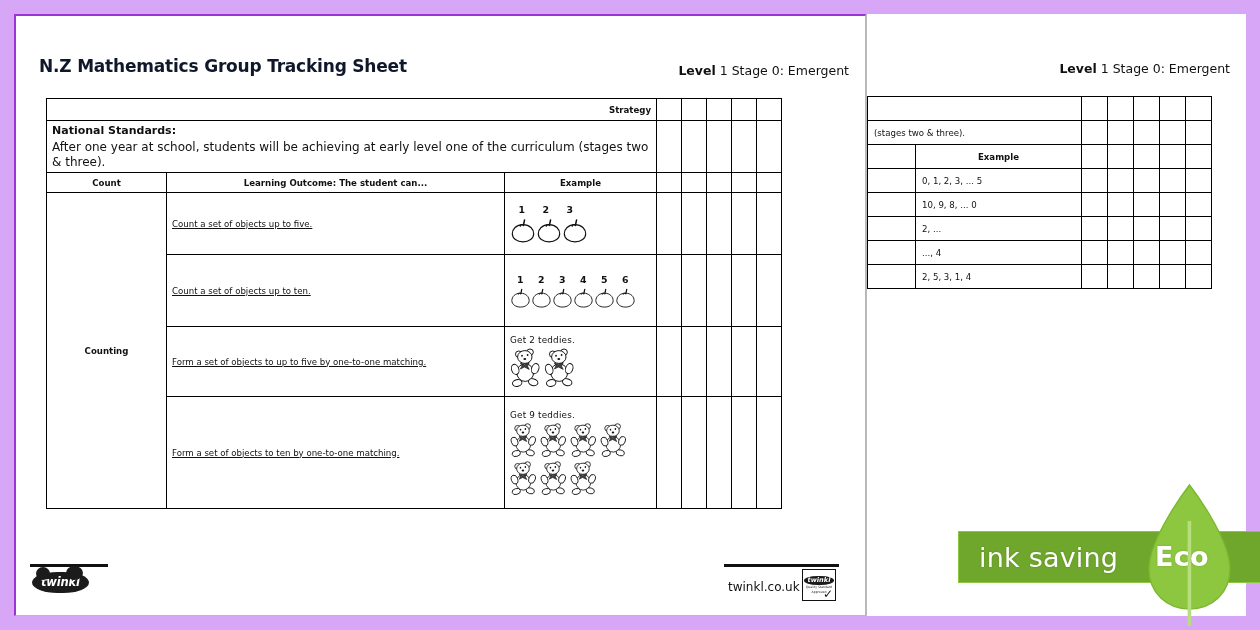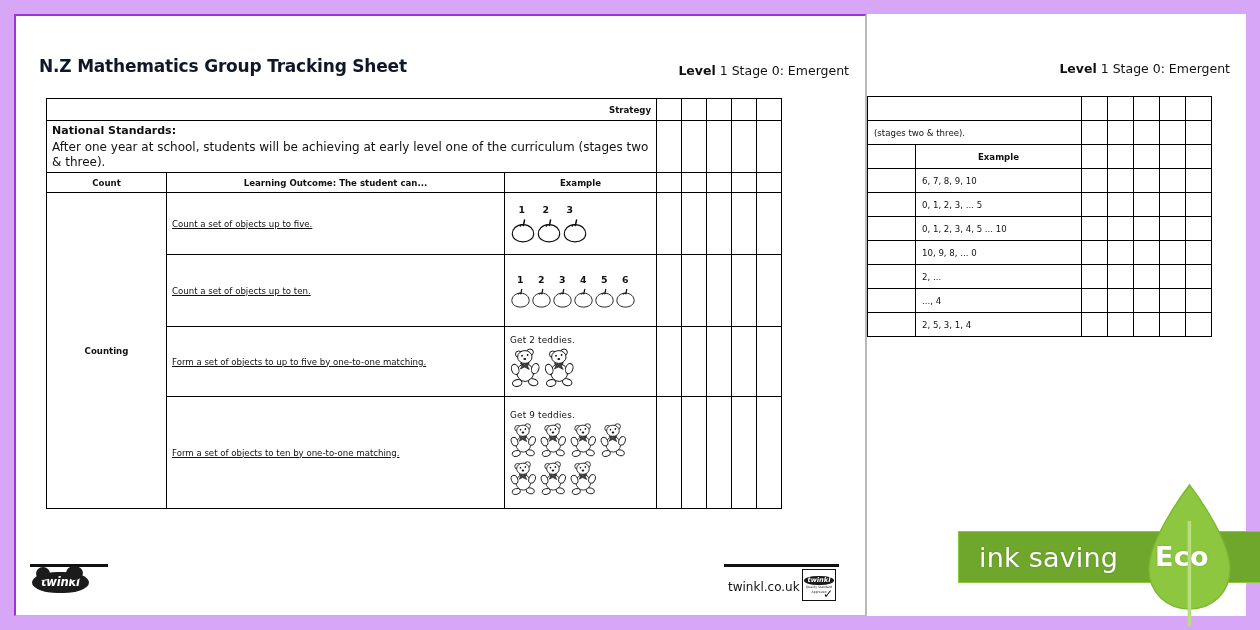--- a/index.html
+++ b/index.html
@@ -192,39 +192,21 @@
           <td></td>
           <td class="center bold">Example</td>
           <td></td>
           <td></td>
           <td></td>
           <td></td>
           <td></td>
         </tr>
         <tr>
           <td></td>
-          <td>6, 7, 8, 9, 10</td>
-          <td></td>
-          <td></td>
-          <td></td>
-          <td></td>
-          <td></td>
-        </tr>
-        <tr>
-          <td></td>
           <td>0, 1, 2, 3, ... 5</td>
-          <td></td>
-          <td></td>
-          <td></td>
-          <td></td>
-          <td></td>
-        </tr>
-        <tr>
-          <td></td>
-          <td>0, 1, 2, 3, 4, 5 ... 10</td>
           <td></td>
           <td></td>
           <td></td>
           <td></td>
           <td></td>
         </tr>
         <tr>
           <td></td>
           <td>10, 9, 8, ... 0</td>
           <td></td>

